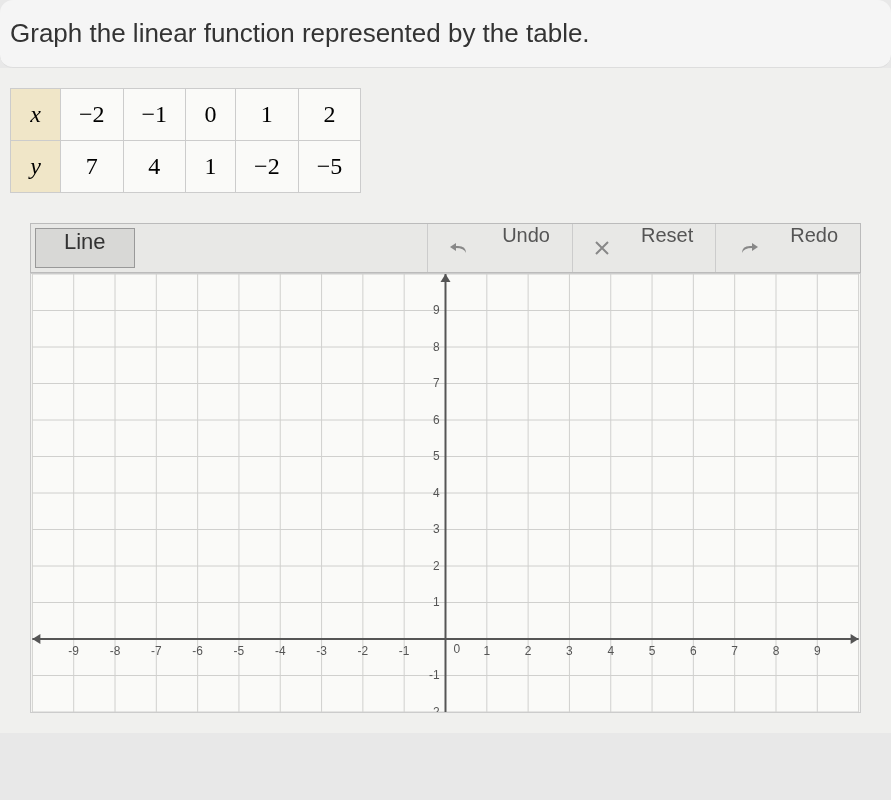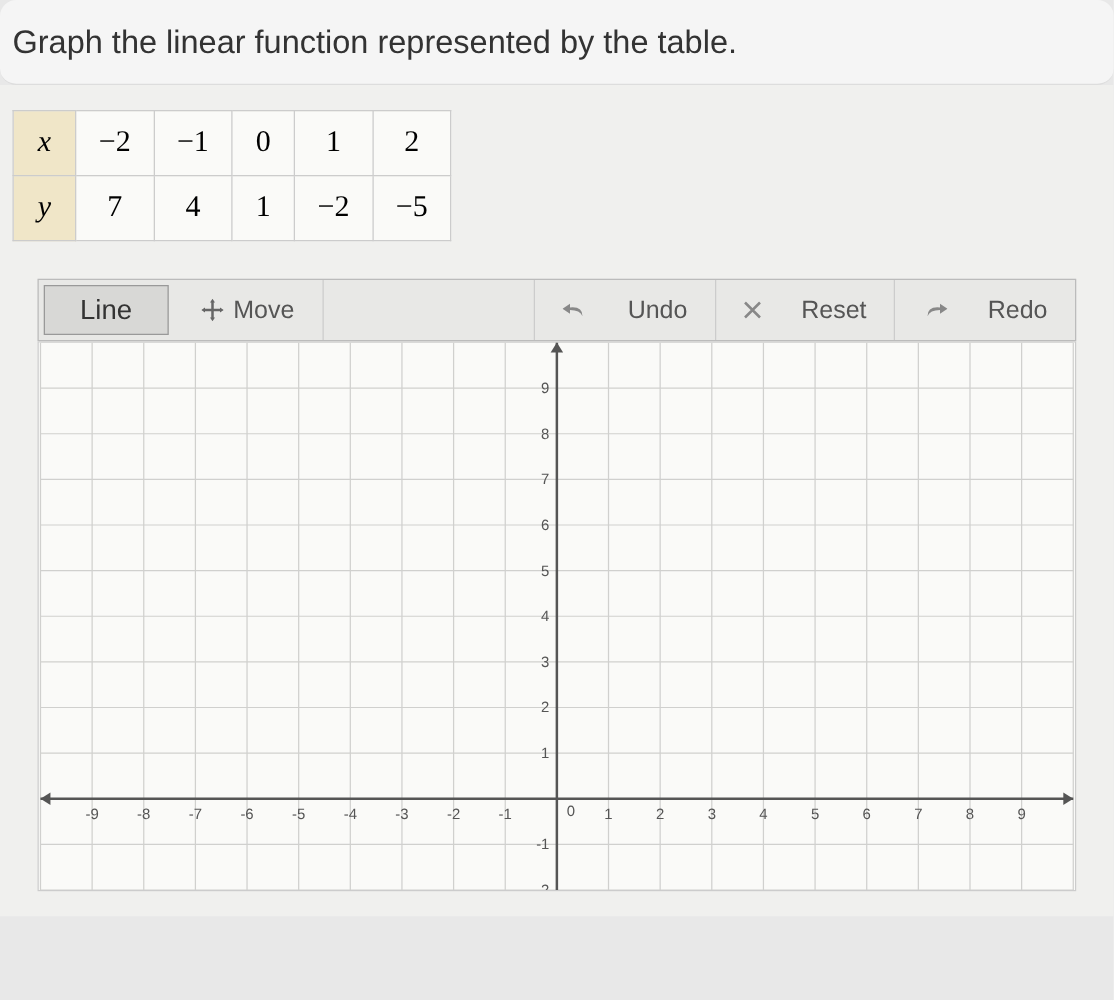--- a/index.html
+++ b/index.html
@@ -43,21 +43,20 @@
     .toolbar {
       display: flex;
       align-items: stretch;
       background: #e8e8e6;
       border: 1px solid #bbb;
       margin: 0 20px;
       height: 50px;
     }
     .toolbar-btn {
       display: flex;
-      align-items: center;
       justify-content: center;
       padding: 0 22px;
       font-size: 20px;
       color: #555;
       border-right: 1px solid #ccc;
       cursor: pointer;
       gap: 8px;
     }
     .toolbar-btn.line {
       background: #d8d8d6;
@@ -132,28 +131,20 @@
       <td>1</td>
       <td>−2</td>
       <td>−5</td>
     </tr>
   </tbody>
     </table>
 
   <div class="toolbar">
     <div class="toolbar-btn line">
       <span>Line</span>
-    </div>
-    <div class="toolbar-btn">
-      <span class="icon">
-        <svg width="18" height="18" viewBox="0 0 18 18">
-            <path d="M9 0 L11 3 L10 3 L10 8 L15 8 L15 7 L18 9 L15 11 L15 10 L10 10 L10 15 L11 15 L9 18 L7 15 L8 15 L8 10 L3 10 L3 11 L0 9 L3 7 L3 8 L8 8 L8 3 L7 3 Z" fill="#666"></path>
-          </svg>
-      </span>
-      <span>Move</span>
     </div>
     <div class="toolbar-spacer"></div>
     <div class="toolbar-btn right">
       <span class="icon">
         <svg width="20" height="14" viewBox="0 0 20 14">
             <path d="M6 2 L0 6 L6 10 L6 7 Q14 7 16 12 Q16 4 6 5 Z" fill="#888"></path>
           </svg>
       </span>
       <span>Undo</span>
     </div>

